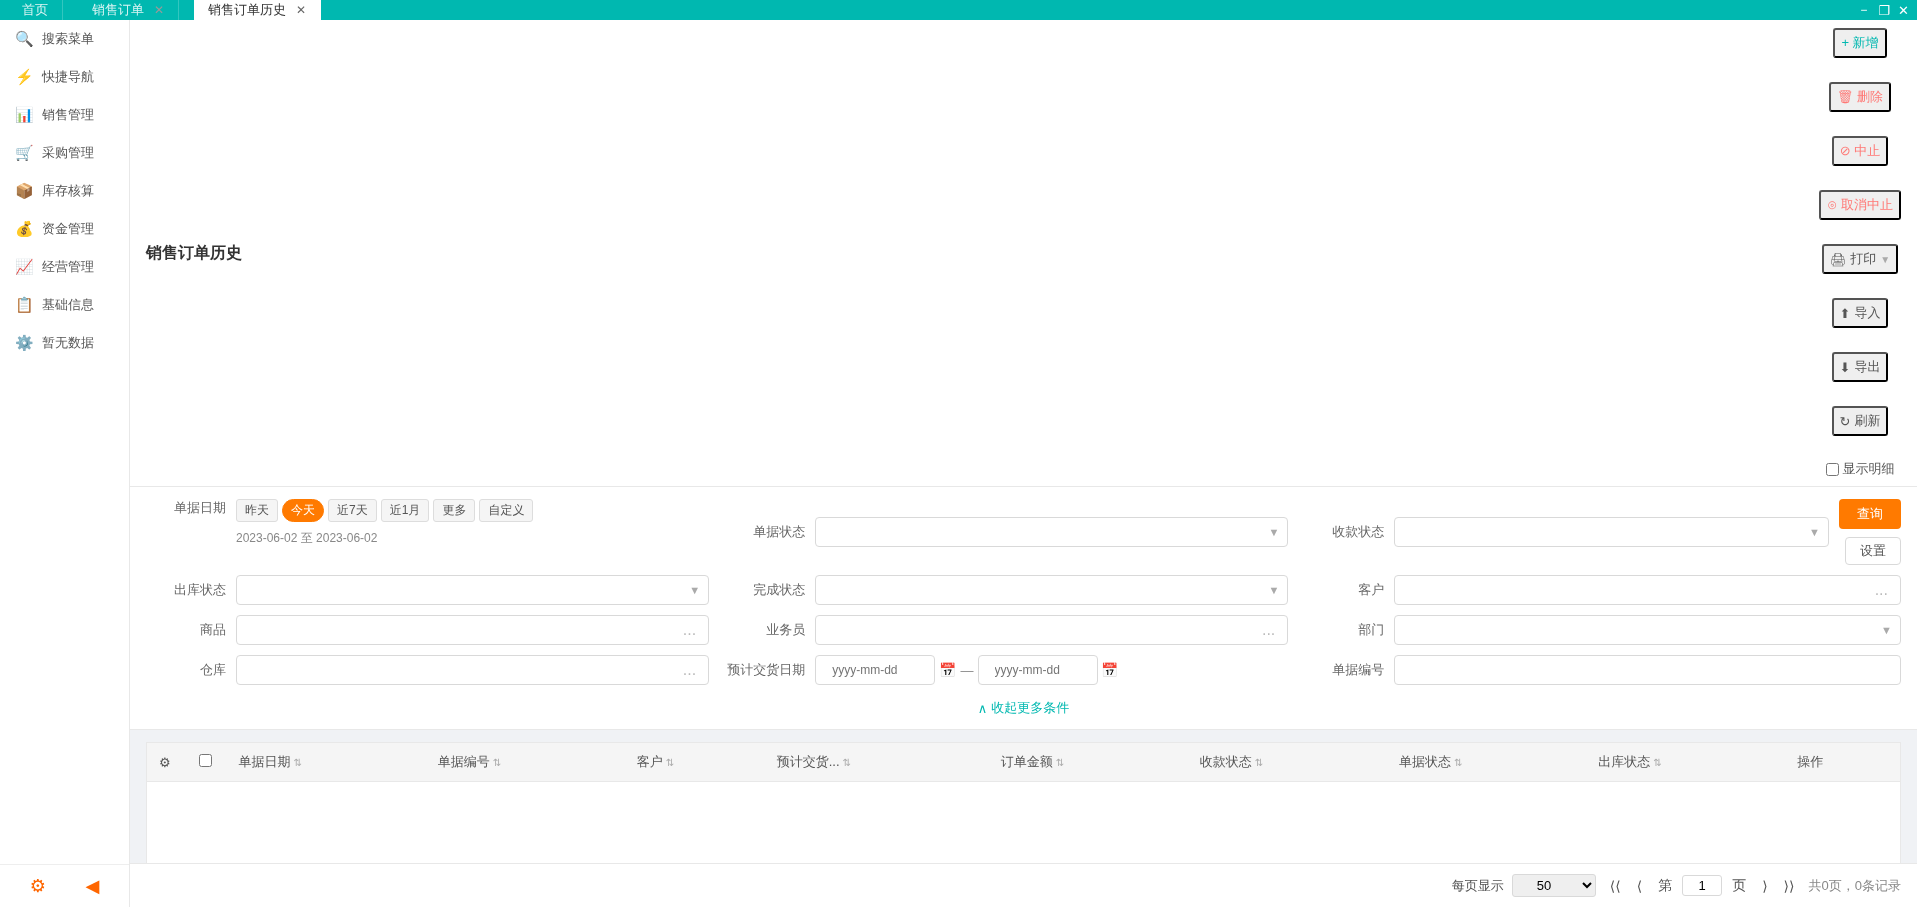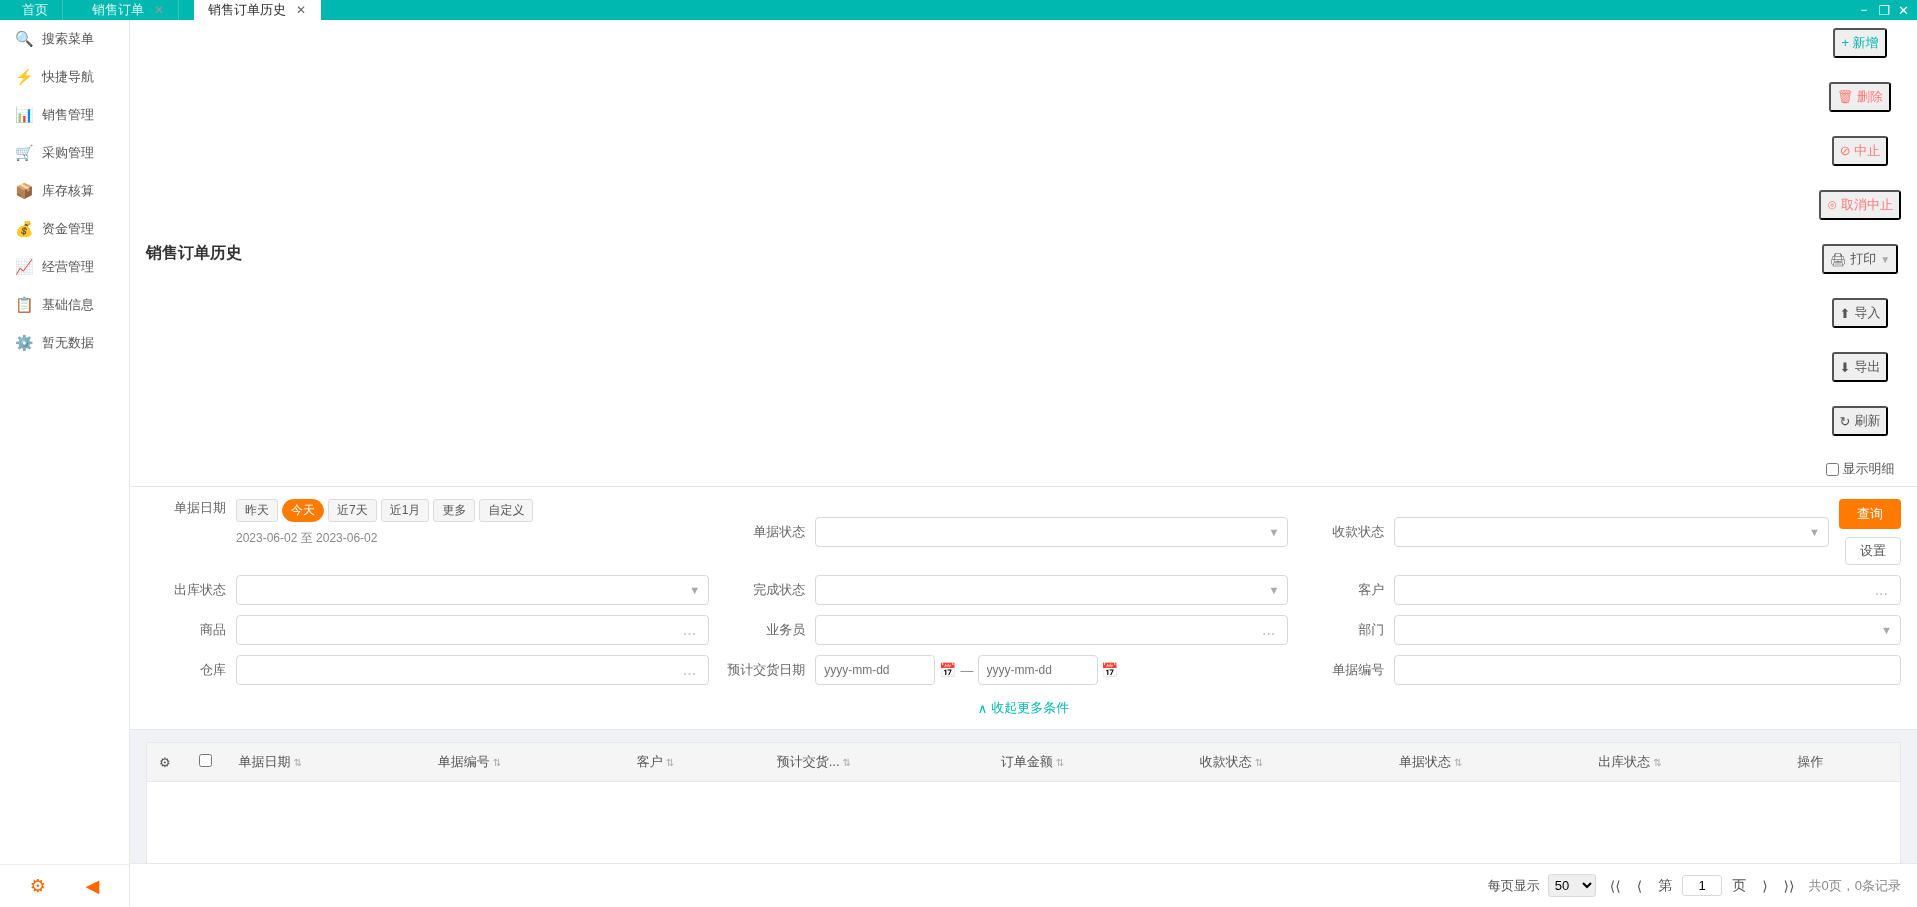--- a/index.html
+++ b/index.html
@@ -49,42 +49,42 @@
     .date-btn.active { background: #ff7a00; color: #fff; border-color: #ff7a00; border-radius: 12px; }
     .date-range { color: #888; font-size: 12px; margin-top: 8px; }
     .filter-select { border: 1px solid #d9d9d9; border-radius: 4px; padding: 4px 8px; font-size: 13px; min-width: 180px; display: flex; align-items: center; justify-content: space-between; cursor: pointer; background: #fff; height: 30px; }
     .filter-select .arrow { color: #aaa; font-size: 11px; }
     .filter-input { border: 1px solid #d9d9d9; border-radius: 4px; padding: 4px 8px; font-size: 13px; min-width: 180px; height: 30px; outline: none; }
     .filter-input-ellipsis { border: none; color: #bbb; font-size: 16px; cursor: pointer; padding: 0 4px; }
     .filter-section { display: flex; align-items: flex-start; width: 33.33%; gap: 0; }
     .filter-row-3col { display: flex; width: 100%; margin-bottom: 10px; }
     .date-group { display: flex; align-items: center; gap: 4px; flex-wrap: wrap; }
     .collapse-btn { display: flex; align-items: center; justify-content: center; gap: 4px; color: #00b8b0; cursor: pointer; font-size: 13px; margin-top: 4px; }
-    .date-picker-input { border: 1px solid #d9d9d9; border-radius: 4px; padding: 4px 8px; font-size: 12px; width: 120px; height: 30px; color: #bbb; }
+    .date-picker-input { border: 1px solid #d9d9d9; border-radius: 4px; padding: 4px 16px; font-size: 12px; width: 120px; height: 30px; color: #bbb; }
     .date-picker-sep { color: #888; }
     .cal-icon { font-size: 14px; color: #aaa; cursor: pointer; }
 
     
     .table-area { flex: 1; overflow: auto; padding: 12px 16px; }
     .data-table { width: 100%; border-collapse: collapse; background: #fff; border: 1px solid #e8e8e8; border-radius: 4px; }
     .data-table th { background: #f5f5f5; padding: 10px 12px; text-align: left; font-size: 13px; color: #555; border-bottom: 1px solid #e8e8e8; white-space: nowrap; font-weight: normal; }
     .data-table td { padding: 10px 12px; font-size: 13px; border-bottom: 1px solid #f0f0f0; }
     .th-sort { display: flex; align-items: center; gap: 3px; cursor: pointer; }
     .th-sort .sort-icon { font-size: 10px; color: #aaa; }
     .settings-th { width: 40px; text-align: center; }
     .checkbox-th { width: 40px; text-align: center; }
 
     
     .empty-state { display: flex; flex-direction: column; align-items: center; justify-content: center; padding: 80px 0; }
     .empty-text { color: #bbb; font-size: 14px; }
 
     
     .pagination { background: #fff; border-top: 1px solid #e8e8e8; padding: 10px 16px; display: flex; align-items: center; justify-content: flex-end; gap: 8px; flex-shrink: 0; }
     .page-label { color: #555; font-size: 13px; }
-    .page-select { border: 1px solid #d9d9d9; border-radius: 3px; padding: 2px 2px; font-size: 13px; }
+    .page-select { border: 1px solid #d9d9d9; border-radius: 3px; padding: 2px 20px; font-size: 13px; }
     .page-nav { display: flex; align-items: center; gap: 4px; }
     .page-nav span { cursor: pointer; color: #555; font-size: 14px; padding: 2px 6px; }
     .page-input { border: 1px solid #d9d9d9; border-radius: 3px; width: 40px; text-align: center; padding: 2px 4px; font-size: 13px; }
     .page-total { color: #888; font-size: 13px; }
 
     .query-btn { background: #ff7a00; color: #fff; border: none; border-radius: 4px; padding: 6px 18px; font-size: 13px; cursor: pointer; }
     .set-btn { background: #fff; color: #555; border: 1px solid #d9d9d9; border-radius: 4px; padding: 4px 14px; font-size: 13px; cursor: pointer; margin-top: 4px; }
 
     .query-set-col { display: flex; flex-direction: column; align-items: flex-end; gap: 4px; flex-shrink: 0; padding-left: 10px; }
 

